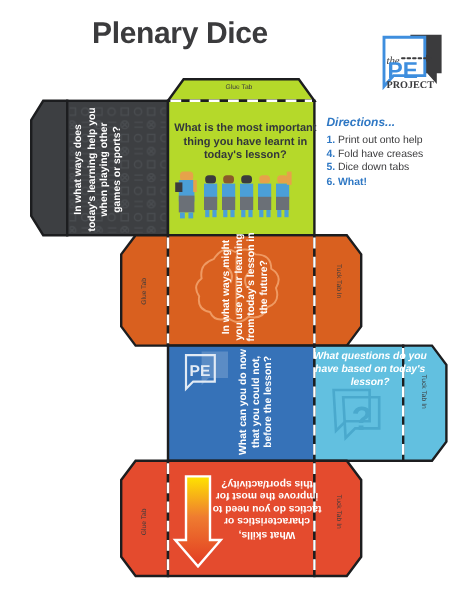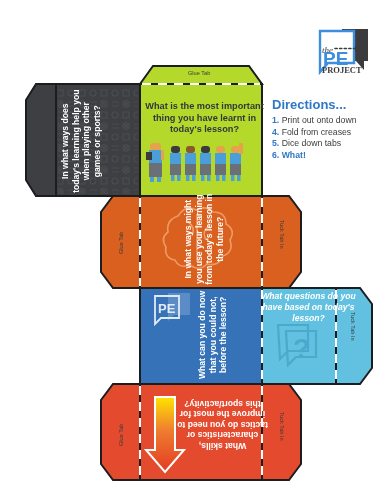--- a/index.html
+++ b/index.html
@@ -15,21 +15,21 @@
     position:absolute;left:0;top:14px;width:300px;text-align:center;
     font-size:25px;font-weight:bold;color:#3b3b3d;letter-spacing:-0.3px;
   }
   .logo{position:absolute;left:312px;top:23px;width:62px;height:60px;}
 
   
   #net{position:absolute;left:0;top:0;width:386px;height:500px;}
 
   
   .directions{position:absolute;left:272px;top:97px;width:112px;}
-  .dir-head{font-size:13px;font-weight:bold;color:#2f78c4;margin-bottom:3px;}
+  .dir-head{font-size:10px;font-weight:bold;color:#2f78c4;margin-bottom:3px;font-style:italic;}
   .dir-row{font-size:8.7px;color:#3b3b3d;line-height:11.6px;white-space:nowrap;}
   .dir-row .num{color:#2f78c4;font-weight:bold;}
   .dir-row.enjoy,.dir-row.enjoy .num{color:#2f78c4;font-weight:bold;}
 
   
   .face-txt{position:absolute;font-weight:bold;text-align:center;}
 
   .t-green{
     left:145px;top:101px;width:119px;
     font-size:9.2px;line-height:11.6px;color:#33373b;
@@ -72,20 +72,21 @@
   .tab-lbl{position:absolute;font-size:5.6px;color:#3b3b3d;white-space:nowrap;}
   .tab-rot{transform:rotate(-90deg);transform-origin:0 0;}
   .tab-rot-r{transform:rotate(90deg);transform-origin:0 0;}
   .glue-green{left:188px;top:70px;color:#3b3b3d;}
 </style>
 </head>
 <body>
 
 <div id="page">
 
+  <div class="title">Plenary Dice</div>
 
   <div class="logo">
     <svg viewBox="0 0 62 60" width="62" height="60">
       <g>
         <path d="M30 6 h26 v32 h-4 v9 l-8 -9 h-14 z" fill="#3b3b3d"></path>
         <path d="M8 8 h34 v32 h-26 l-8 9 v-9 z" fill="#ffffff" stroke="#3e8ede" stroke-width="2.4"></path>
         <text x="10" y="30" font-family="'Liberation Serif',serif" font-style="italic" font-size="9" fill="#3b3b3d">the</text>
         <g stroke="#3b3b3d" stroke-width="1.6" stroke-linecap="round" stroke-dasharray="2.2 2.4">
           <line x1="23" y1="25.5" x2="43" y2="25.5"></line>
         </g>
@@ -217,25 +218,25 @@
       <g>
         <path d="M155 397 h20 v53 h9 l-19 22 l-19 -22 h9 z" fill="url(#arrowgrad)" stroke="#ffffff" stroke-width="2"></path>
       </g>
     </g>
   </svg>
 
   <div class="directions">
     <div class="dir-head">Directions...</div>
     <div class="dir-row">
       <span class="num">1.</span>
-      <span>Print out onto down</span>
+      <span>Print out onto help</span>
     </div>
     <div class="dir-row">
       <span class="num">4.</span>
-      <span>Fold from creases</span>
+      <span>Fold have creases</span>
     </div>
     <div class="dir-row">
       <span class="num">5.</span>
       <span>Dice down tabs</span>
     </div>
     <div class="dir-row enjoy">
       <span class="num">6.</span>
       <span>What!</span>
     </div>
   </div>

